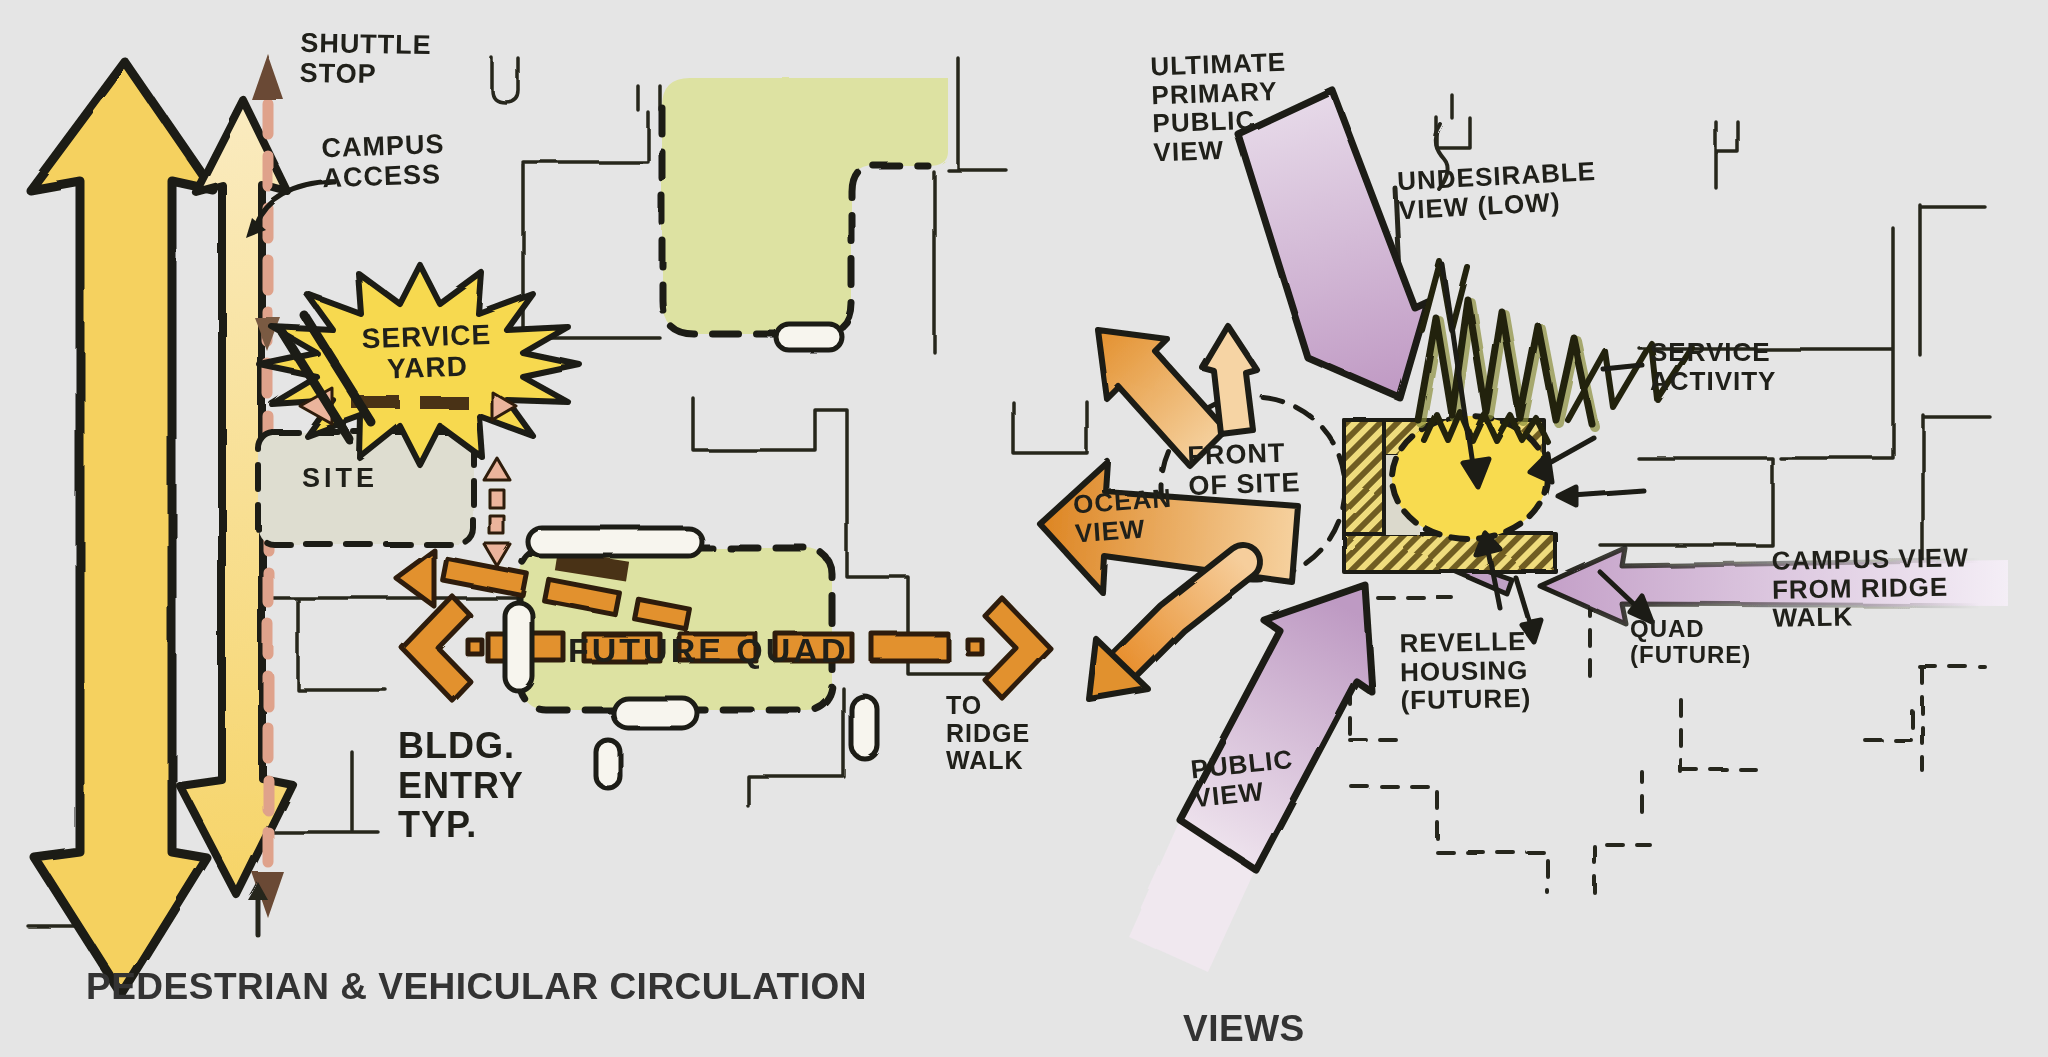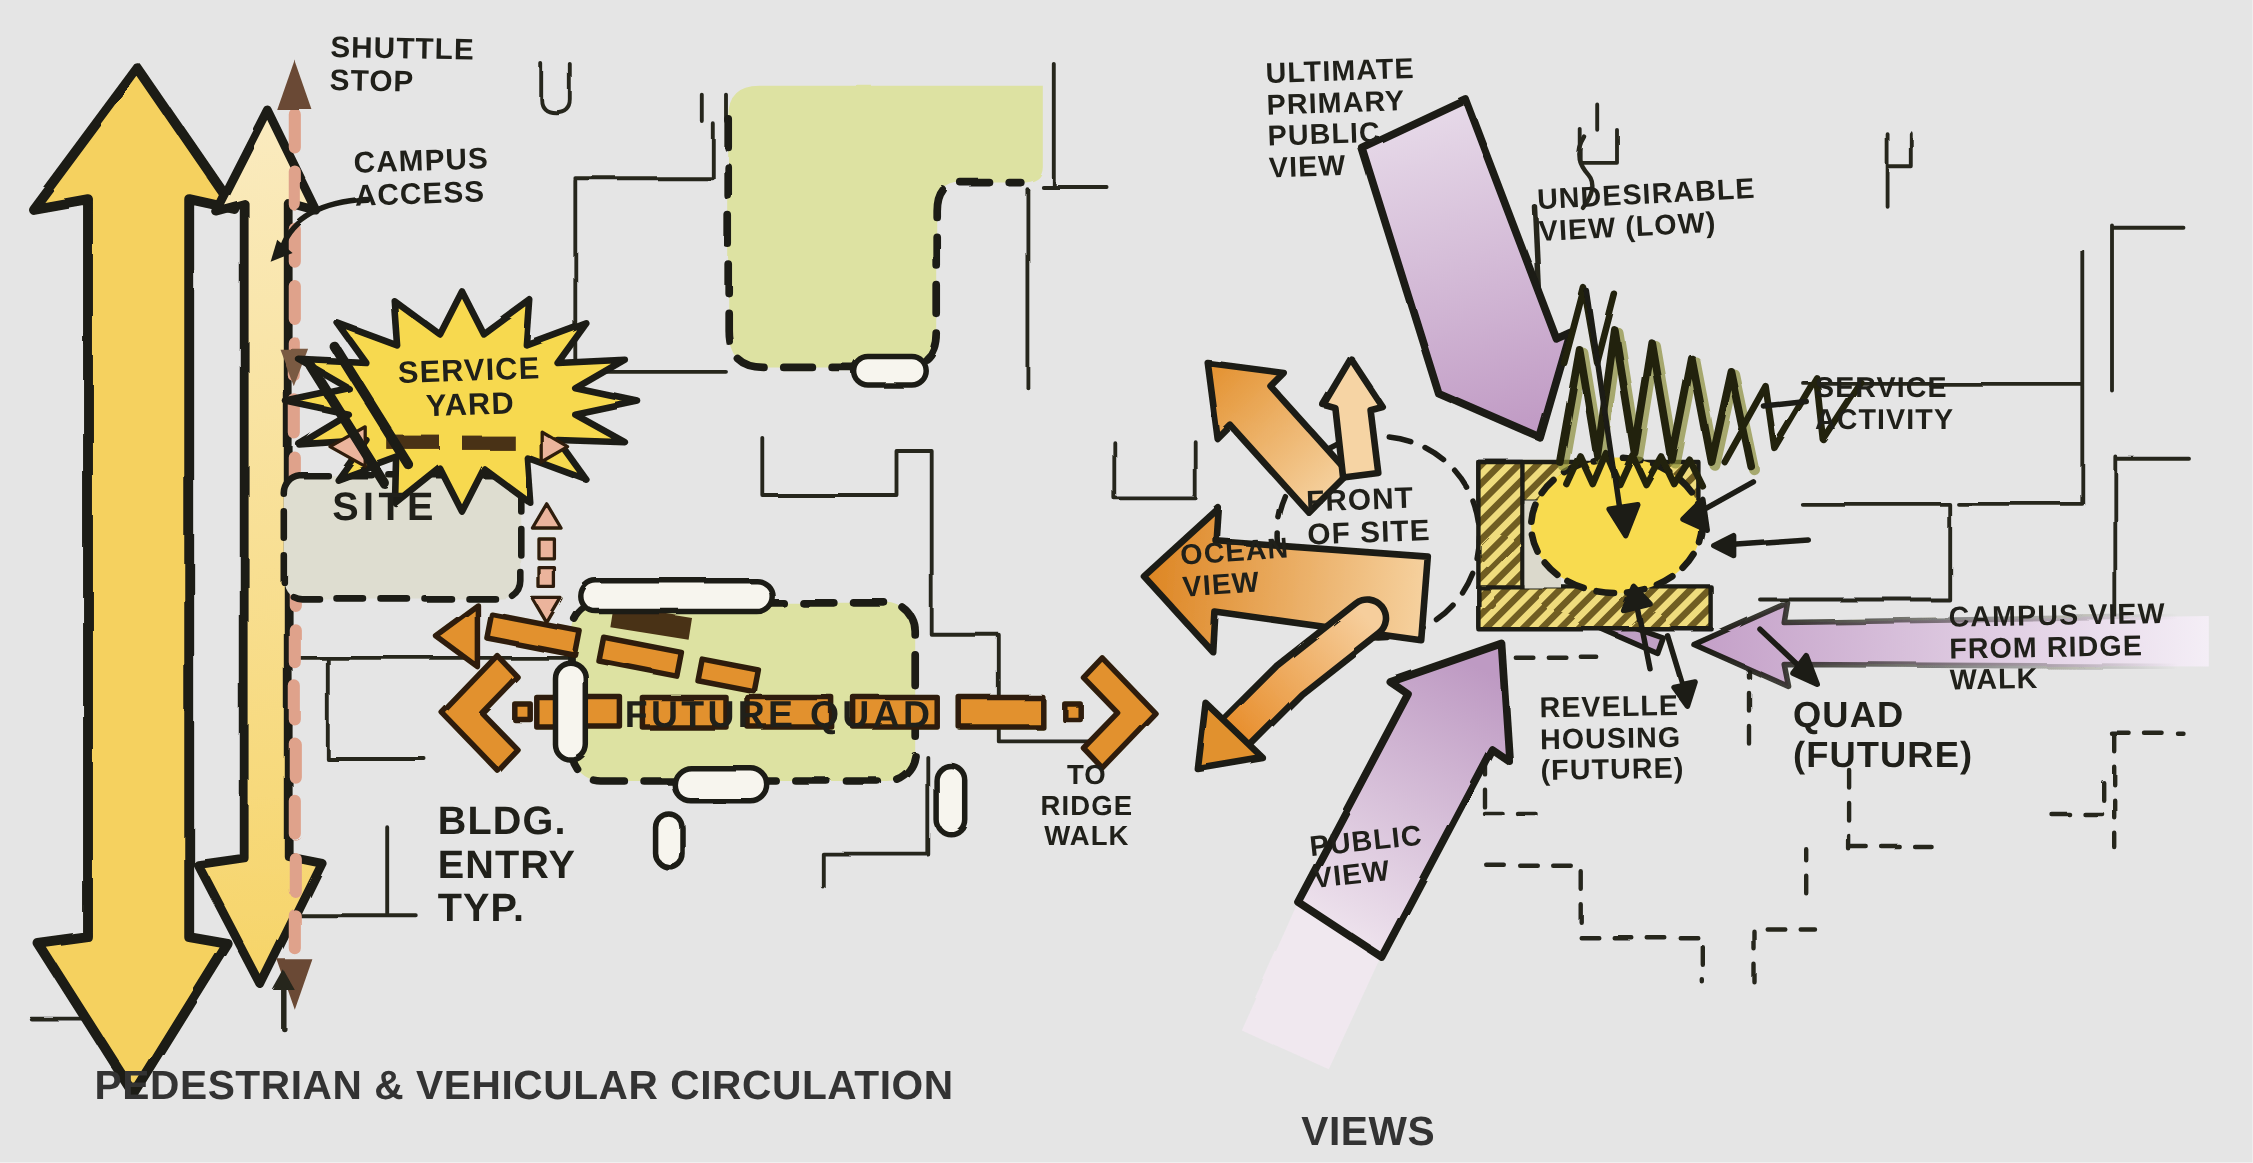--- a/index.html
+++ b/index.html
@@ -234,23 +234,23 @@
     </g>
   </g>
 </svg>
 
 <div class="label r1" style="left:300px;top:30px;font-size:27px;">SHUTTLE
 STOP</div>
 <div class="label r-2" style="left:322px;top:132px;font-size:27px;">CAMPUS
 ACCESS</div>
 <div class="label r-2 center" style="left:352px;top:322px;width:150px;font-size:28px;">SERVICE
 YARD</div>
-<div class="label" style="left:302px;top:441px;font-size:36px;letter-spacing:4px;">SITE</div>
+<div class="label" style="left:302px;top:464px;font-size:27px;letter-spacing:4px;">SITE</div>
 <div class="label" style="left:568px;top:632px;font-size:34px;letter-spacing:3px;">FUTURE QUAD</div>
-<div class="label" style="left:946px;top:692px;font-size:25px;text-align:center;">TO
+<div class="label" style="left:946px;top:692px;font-size:25px;">TO
 RIDGE
 WALK</div>
 <div class="label" style="left:398px;top:726px;font-size:36px;">BLDG.
 ENTRY
 TYP.</div>
 
 <div class="label r-2" style="left:1152px;top:50px;font-size:26px;">ULTIMATE
 PRIMARY
 PUBLIC
 VIEW</div>
@@ -261,21 +261,21 @@
 <div class="label r-4" style="left:1074px;top:487px;font-size:26px;">OCEAN
 VIEW</div>
 <div class="label r-2" style="left:1188px;top:440px;font-size:27px;">FRONT
 OF SITE</div>
 <div class="label r-1" style="left:1772px;top:545px;font-size:26px;">CAMPUS VIEW
 FROM RIDGE
 WALK</div>
 <div class="label r-1" style="left:1400px;top:628px;font-size:26px;">REVELLE
 HOUSING
 (FUTURE)</div>
-<div class="label" style="left:1630px;top:616px;font-size:33px;margin-top:16px;">QUAD
+<div class="label" style="left:1630px;top:616px;font-size:24px;">QUAD
 (FUTURE)</div>
 <div class="label r-6" style="left:1192px;top:750px;font-size:26px;">PUBLIC
 VIEW</div>
 
 <div class="caption" style="left:55px;top:966px;margin-left:31px;">PEDESTRIAN &amp; VEHICULAR CIRCULATION</div>
 <div class="caption" style="left:1183px;top:1008px;">VIEWS</div>
 
 </div>
 
 </body></html>

